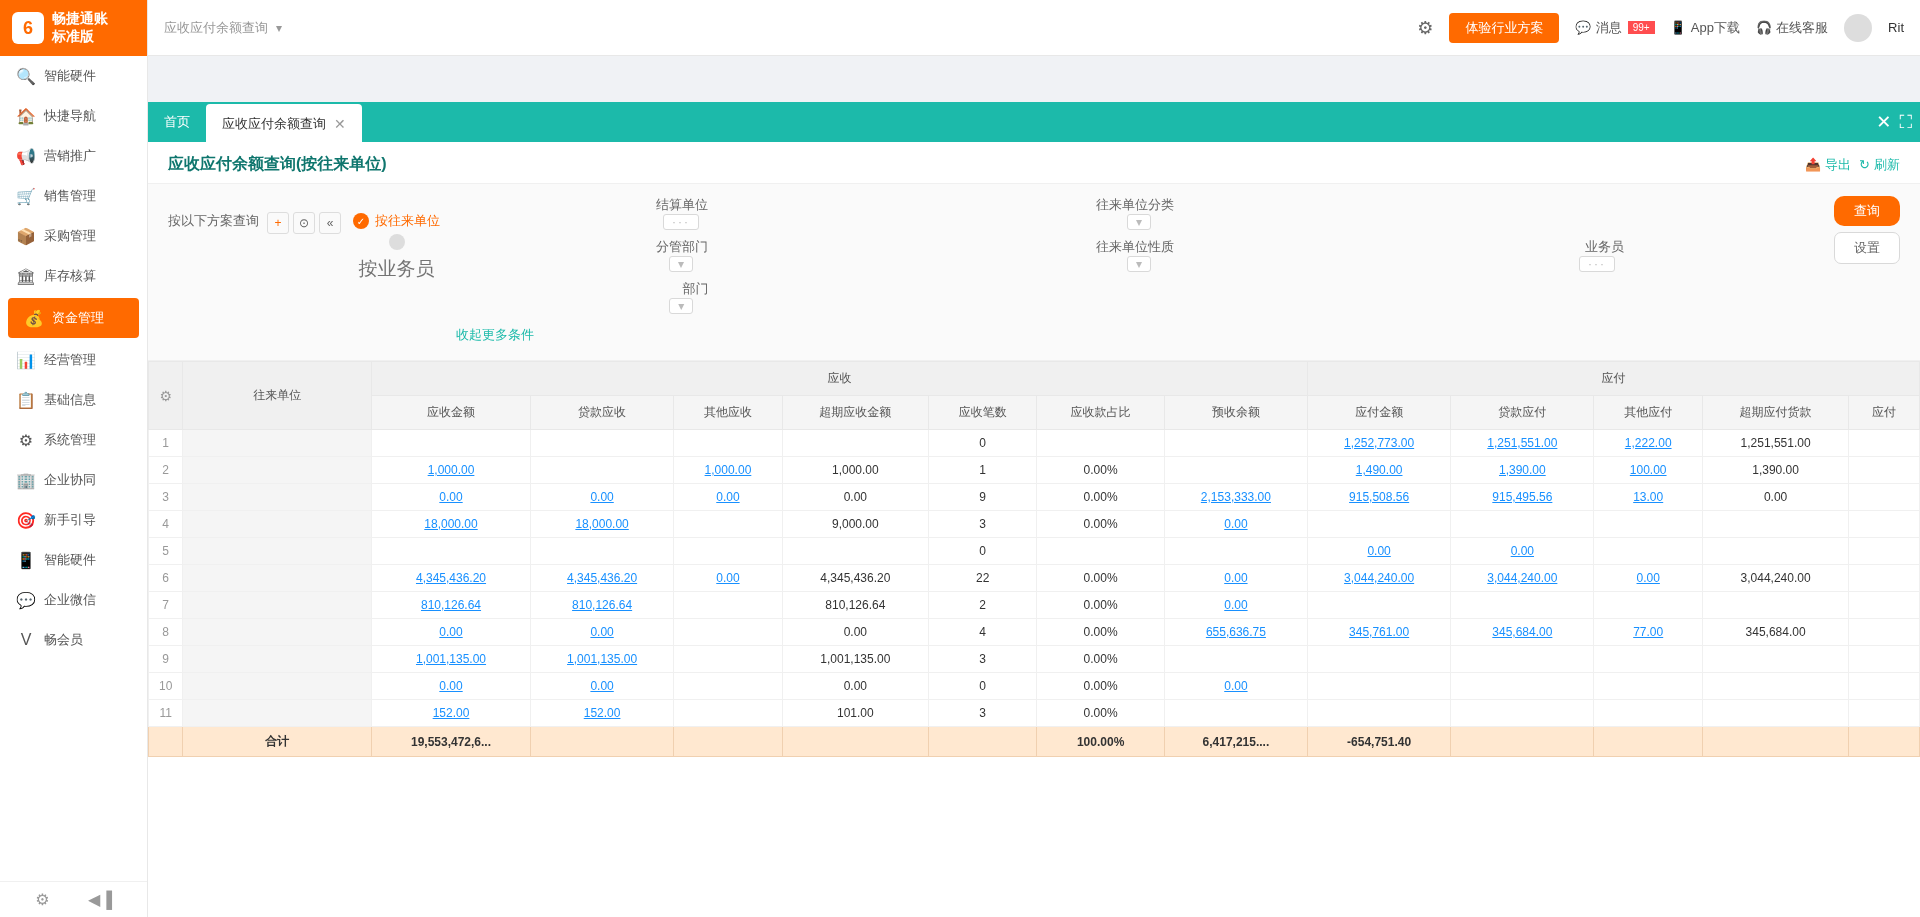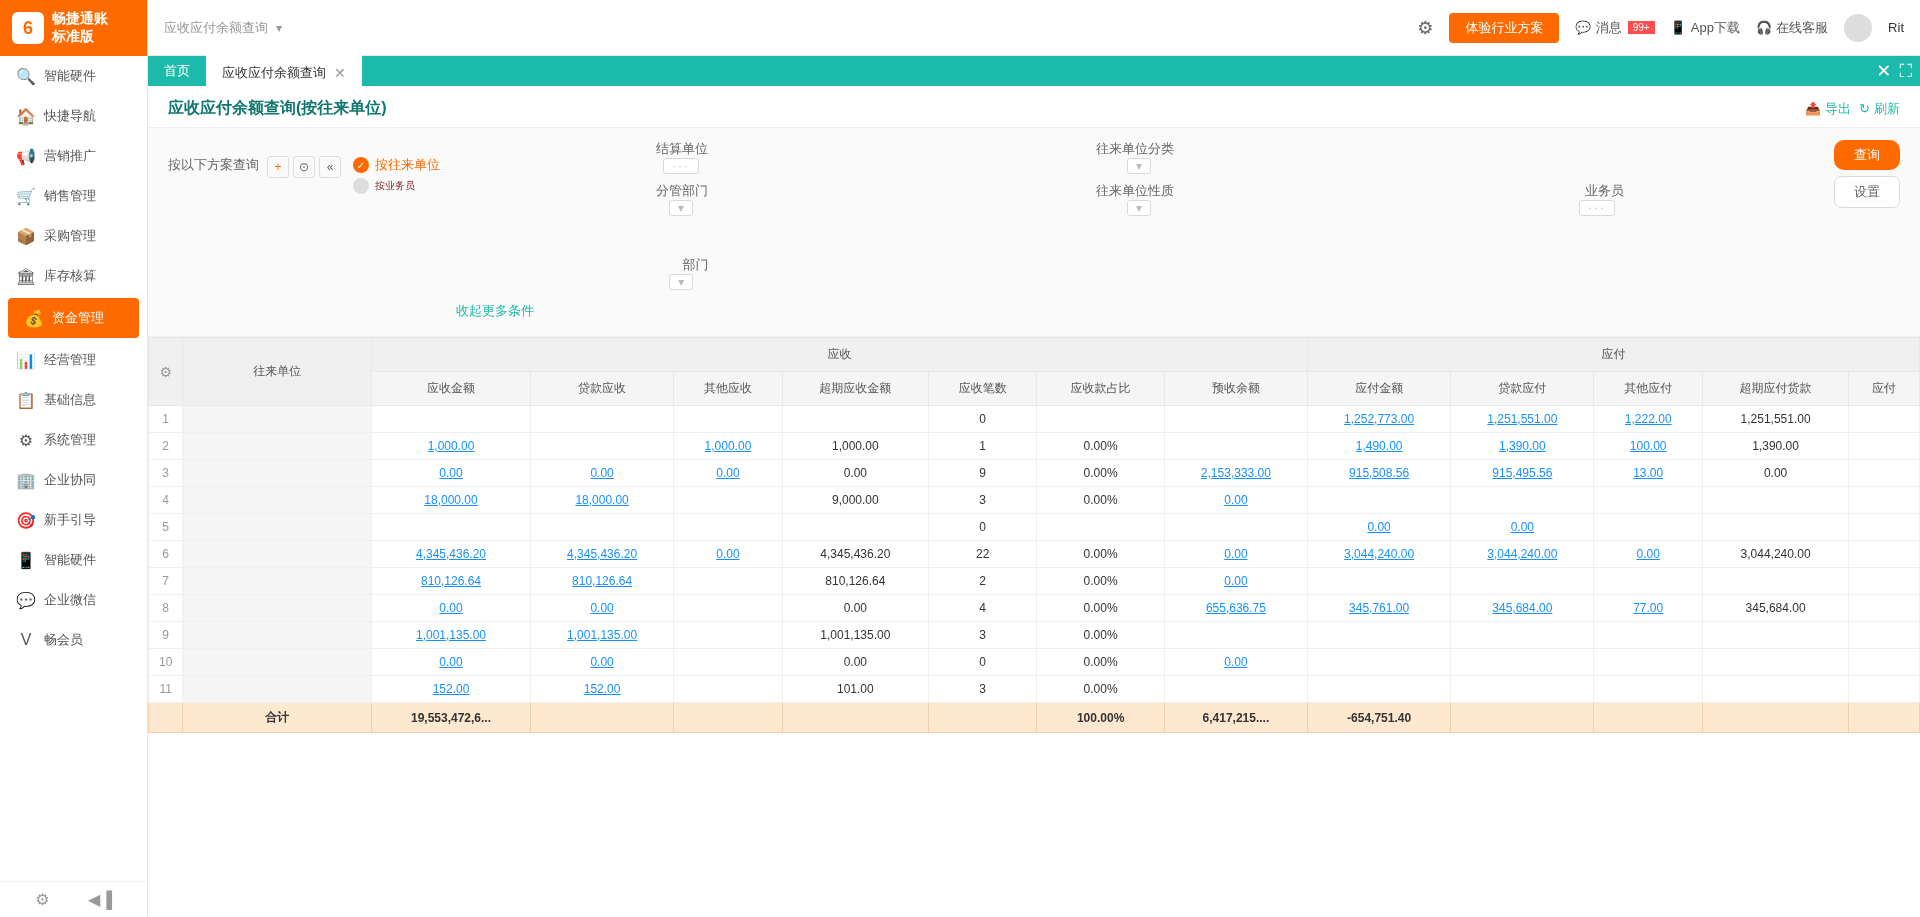--- a/index.html
+++ b/index.html
@@ -27,21 +27,21 @@
     .top-header .breadcrumb-text { color: #999; font-size: 13px; }
     .top-header .header-actions { display: flex; align-items: center; gap: 16px; }
     .top-header .gear-btn { font-size: 18px; color: #666; cursor: pointer; }
     .top-header .trial-btn { background: #ff6a00; color: #fff; padding: 6px 16px; border-radius: 4px; border: none; cursor: pointer; font-size: 13px; }
     .top-header .header-icons { display: flex; align-items: center; gap: 16px; }
     .top-header .header-icon-item { display: flex; align-items: center; gap: 4px; color: #555; cursor: pointer; font-size: 13px; }
     .badge { background: #ff4d4f; color: #fff; border-radius: 0; padding: 1px 5px; font-size: 10px; margin-left: 2px; }
     .user-avatar { width: 28px; height: 28px; background: #ddd; border-radius: 50%; }
 
     
-    .tab-bar { height: 30px; background: #1cbaaa; display: flex; align-items: center; padding: 0; }
+    .tab-bar { height: 40px; background: #1cbaaa; display: flex; align-items: center; padding: 0; margin-top: 46px; }
     .tab-item { height: 40px; display: flex; align-items: center; padding: 0 16px; cursor: pointer; color: #fff; font-size: 13px; }
     .tab-item.home { background: transparent; }
     .tab-item.active { background: #fff; color: #333; border-radius: 4px 4px 0 0; margin-top: 4px; }
     .tab-item .tab-close { margin-left: 8px; font-size: 14px; color: #999; cursor: pointer; }
     .tab-bar-actions { margin-left: auto; display: flex; align-items: center; padding-right: 8px; gap: 8px; }
     .tab-bar-actions span { color: #fff; font-size: 18px; cursor: pointer; }
 
     
     .content { flex: 1; background: #fff; overflow: hidden; display: flex; flex-direction: column; }
 
@@ -230,21 +230,21 @@
             <div style="width:22px;height:22px;border:1px solid #ddd;border-radius:3px;display:flex;align-items:center;justify-content:center;cursor:pointer;color:#666;">⊙</div>
             <div style="width:22px;height:22px;border:1px solid #ddd;border-radius:3px;display:flex;align-items:center;justify-content:center;cursor:pointer;color:#666;">«</div>
           </div>
           <div style="margin-left:12px;display:flex;flex-direction:column;gap:4px;">
             <div style="display:flex;align-items:center;gap:6px;color:#ff6a00;font-size:13px;cursor:pointer;">
               <span style="width:16px;height:16px;background:#ff6a00;border-radius:50%;display:inline-flex;align-items:center;justify-content:center;">
                   <span style="color:#fff;font-size:10px;">✓</span>
                 </span>
               <span>按往来单位</span>
             </div>
-            <div style="display:flex;align-items:center;gap:6px;color:#7f1d1d;font-size:10px;cursor:pointer;">
+            <div style="display:flex;align-items:center;gap:6px;color:#737373;font-size:19px;cursor:pointer;flex-direction:column;">
               <span style="width:16px;height:16px;background:#ddd;border-radius:50%;display:inline-flex;align-items:center;justify-content:center;">
                   <span style="color:#fff;font-size:10px;"></span>
                 </span>
               <span>按业务员</span>
             </div>
           </div>
         </div>
 
         <div class="filter-form" style="flex:1;margin-left:16px;">
 
@@ -283,21 +283,21 @@
             <div class="field-group">
               <span class="field-label">业务员</span>
               <div class="field-input">
                 <span></span>
                   <span style="color:#bbb;letter-spacing:2px;">···</span>
               </div>
             </div>
           </div>
 
           <div style="display:flex;align-items:center;margin-bottom:8px;">
-            <div class="field-group" style="flex:0 0 33%;margin-top:32px;">
+            <div class="field-group" style="flex:0 0 33%;">
               <span class="field-label">部门</span>
               <div class="field-input">
                 <span></span>
                   <span style="color:#bbb;">▾</span>
               </div>
             </div>
           </div>
 
           <div style="text-align:center;margin-top:4px;">
             <span class="collapse-btn">收起更多条件</span>

